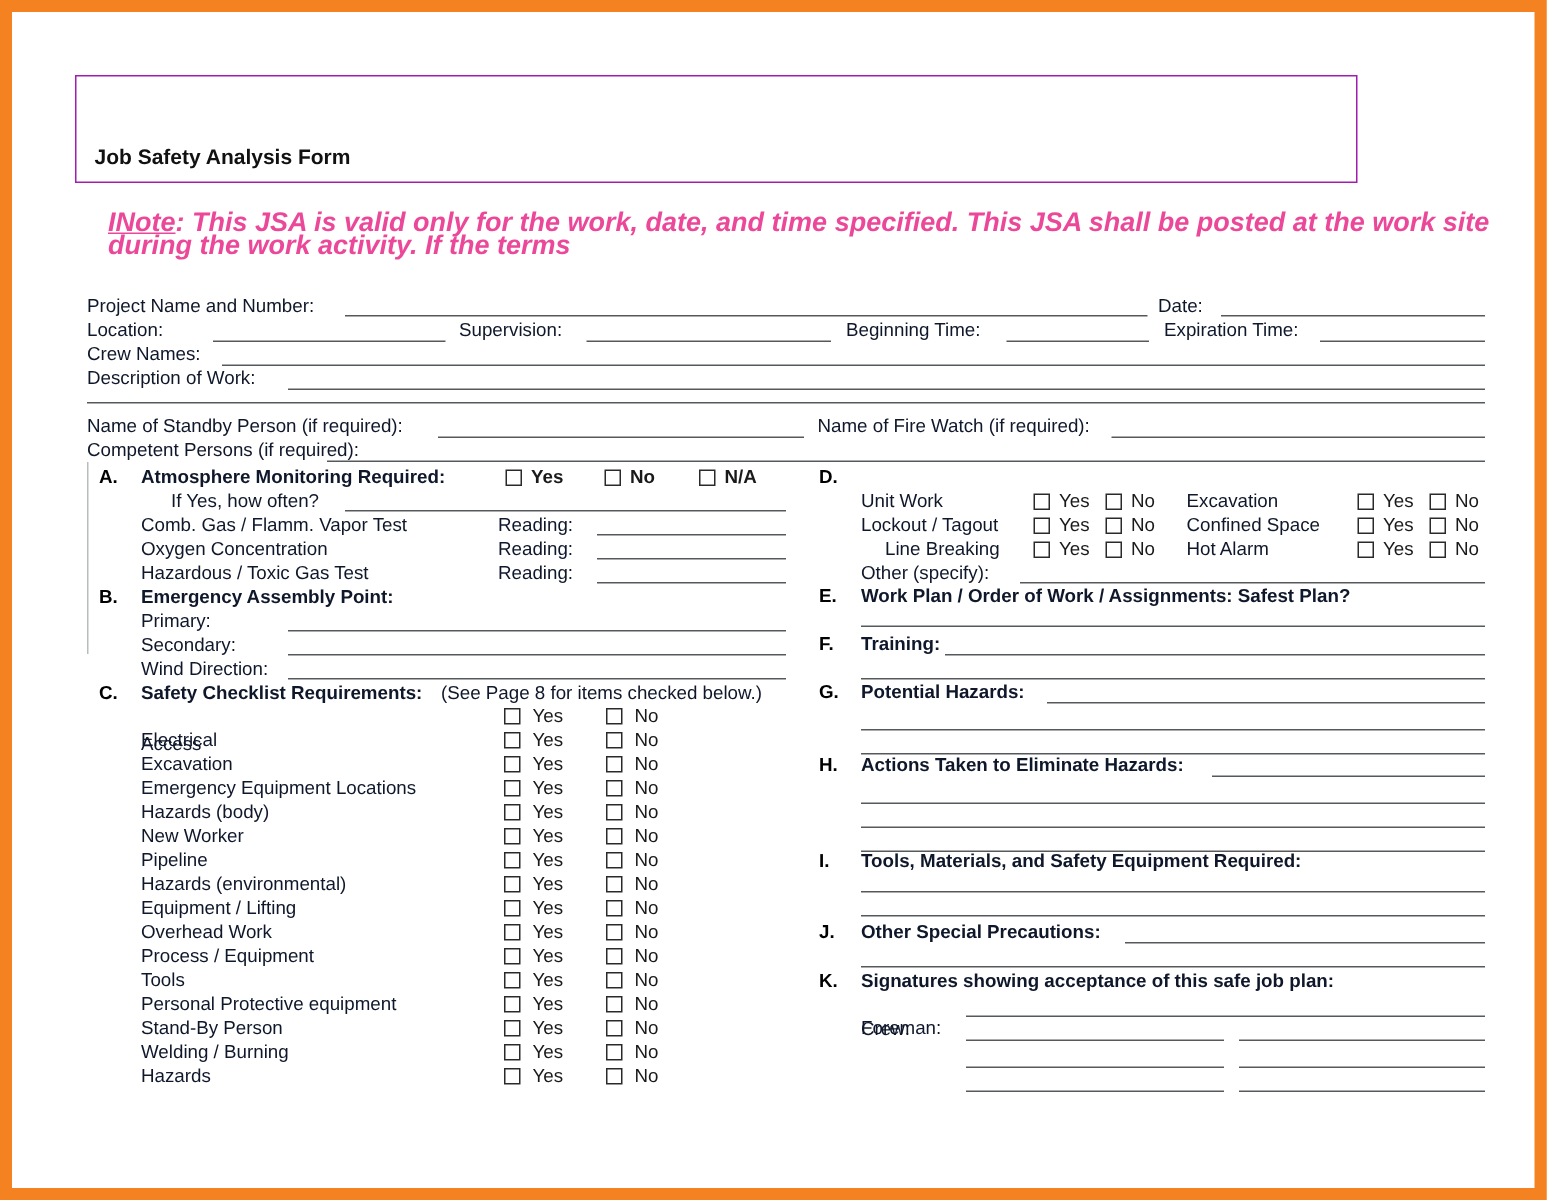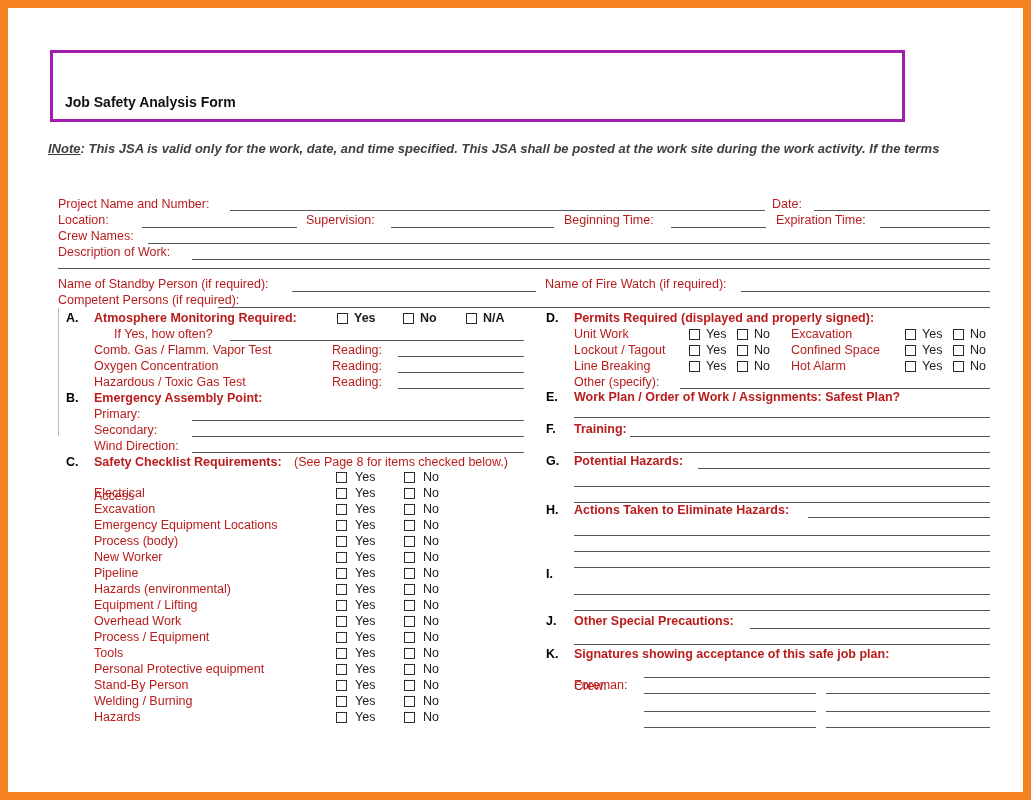--- a/index.html
+++ b/index.html
@@ -10,40 +10,40 @@
   }
   #page {
     position: absolute;
     left: 8px; top: 8px;
     width: 1015px; height: 784px;
     background: #ffffff;
     overflow: hidden;
   }
   
   .abs { position: absolute; }
-  .txt { font-size: 12.5px; color: #b91c1c; white-space: nowrap; line-height: 14px; }
+  .txt { font-size: 12.5px; color: #0f172a; white-space: nowrap; line-height: 14px; }
   .b { font-weight: bold; }
 
   
   #title-box {
     left: 42px; top: 42px;
     width: 855px; height: 72px;
-    border: 3px solid #a21caf;
+    border: 1px solid #a21caf;
     background: #fff;
   }
   #title-text {
     position: absolute; left: 12px; bottom: 9px;
     font-size: 14px; font-weight: bold; color: #111;
   }
 
   
   #note {
-    left: 40px; top: 133px; width: 930px;
-    font-size: 13px; font-style: italic; font-weight: bold;
-    line-height: 15.3px; color: #404040;
+    left: 64px; top: 133px; width: 930px;
+    font-size: 18px; font-style: italic; font-weight: bold;
+    line-height: 15.3px; color: #ec4899;
   }
   #note u { text-decoration: underline; }
 
   
   .rule { position: absolute; height: 0; border-top: 1.4px solid #55595c; }
   .vrule { position: absolute; width: 0; border-left: 1px solid #b9bcbe; }
 
   
   .cb {
     position: absolute; width: 11px; height: 11px;
@@ -152,21 +152,21 @@
       <div class="abs txt" style="left: 86px; top: 494px;">Excavation</div>
       <div class="cb" style="left: 328px; top: 496px;"></div>
       <div class="cblabel" style="left: 347px; top: 494px;">Yes</div>
       <div class="cb" style="left: 396px; top: 496px;"></div>
       <div class="cblabel" style="left: 415px; top: 494px;">No</div>
       <div class="abs txt" style="left: 86px; top: 510px;">Emergency Equipment Locations</div>
       <div class="cb" style="left: 328px; top: 512px;"></div>
       <div class="cblabel" style="left: 347px; top: 510px;">Yes</div>
       <div class="cb" style="left: 396px; top: 512px;"></div>
       <div class="cblabel" style="left: 415px; top: 510px;">No</div>
-      <div class="abs txt" style="left: 86px; top: 526px;">Process (body)</div>
+      <div class="abs txt" style="left: 86px; top: 526px;">Hazards (body)</div>
       <div class="cb" style="left: 328px; top: 528px;"></div>
       <div class="cblabel" style="left: 347px; top: 526px;">Yes</div>
       <div class="cb" style="left: 396px; top: 528px;"></div>
       <div class="cblabel" style="left: 415px; top: 526px;">No</div>
       <div class="abs txt" style="left: 86px; top: 542px;">New Worker</div>
       <div class="cb" style="left: 328px; top: 544px;"></div>
       <div class="cblabel" style="left: 347px; top: 542px;">Yes</div>
       <div class="cb" style="left: 396px; top: 544px;"></div>
       <div class="cblabel" style="left: 415px; top: 542px;">No</div>
       <div class="abs txt" style="left: 86px; top: 558px;">Pipeline</div>
@@ -215,33 +215,32 @@
       <div class="cb" style="left: 396px; top: 688px;"></div>
       <div class="cblabel" style="left: 415px; top: 686px;">No</div>
       <div class="abs txt" style="left: 86px; top: 702px;">Hazards</div>
       <div class="cb" style="left: 328px; top: 704px;"></div>
       <div class="cblabel" style="left: 347px; top: 702px;">Yes</div>
       <div class="cb" style="left: 396px; top: 704px;"></div>
       <div class="cblabel" style="left: 415px; top: 702px;">No</div>
     </div>
 
   <div class="sec-letter" style="left:538px; top:303px;">D.</div>
-  <div class="abs txt b" style="left:566px; top:303px;">Permits Required (displayed and properly signed):</div>
   <div id="permits">
       <div class="abs txt" style="left: 566px; top: 319px;">Unit Work</div>
       <div class="cb" style="left: 681px; top: 321px;"></div>
       <div class="cblabel" style="left: 698px; top: 319px;">Yes</div>
       <div class="cb" style="left: 729px; top: 321px;"></div>
       <div class="cblabel" style="left: 746px; top: 319px;">No</div>
       <div class="abs txt" style="left: 566px; top: 335px;">Lockout / Tagout</div>
       <div class="cb" style="left: 681px; top: 337px;"></div>
       <div class="cblabel" style="left: 698px; top: 335px;">Yes</div>
       <div class="cb" style="left: 729px; top: 337px;"></div>
       <div class="cblabel" style="left: 746px; top: 335px;">No</div>
-      <div class="abs txt" style="left: 566px; top: 351px;">Line Breaking</div>
+      <div class="abs txt" style="left: 582px; top: 351px;">Line Breaking</div>
       <div class="cb" style="left: 681px; top: 353px;"></div>
       <div class="cblabel" style="left: 698px; top: 351px;">Yes</div>
       <div class="cb" style="left: 729px; top: 353px;"></div>
       <div class="cblabel" style="left: 746px; top: 351px;">No</div>
       <div class="abs txt" style="left: 783px; top: 319px;">Excavation</div>
       <div class="cb" style="left: 897px; top: 321px;"></div>
       <div class="cblabel" style="left: 914px; top: 319px;">Yes</div>
       <div class="cb" style="left: 945px; top: 321px;"></div>
       <div class="cblabel" style="left: 962px; top: 319px;">No</div>
       <div class="abs txt" style="left: 783px; top: 335px;">Confined Space</div>
@@ -274,20 +273,21 @@
   <div class="rule" style="left:566px; top:494px; width:416px;"></div>
 
   <div class="sec-letter" style="left:538px; top:495px;">H.</div>
   <div class="abs txt b" style="left:566px; top:495px;">Actions Taken to Eliminate Hazards:</div>
   <div class="rule" style="left:800px; top:509px; width:182px;"></div>
   <div class="rule" style="left:566px; top:527px; width:416px;"></div>
   <div class="rule" style="left:566px; top:543px; width:416px;"></div>
   <div class="rule" style="left:566px; top:559px; width:416px;"></div>
 
   <div class="sec-letter" style="left:538px; top:559px;">I.</div>
+  <div class="abs txt b" style="left:566px; top:559px;">Tools, Materials, and Safety Equipment Required:</div>
   <div class="rule" style="left:566px; top:586px; width:416px;"></div>
   <div class="rule" style="left:566px; top:602px; width:416px;"></div>
 
   <div class="sec-letter" style="left:538px; top:606px;">J.</div>
   <div class="abs txt b" style="left:566px; top:606px;">Other Special Precautions:</div>
   <div class="rule" style="left:742px; top:620px; width:240px;"></div>
   <div class="rule" style="left:566px; top:636px; width:416px;"></div>
 
   <div class="sec-letter" style="left:538px; top:639px;">K.</div>
   <div class="abs txt b" style="left:566px; top:639px;">Signatures showing acceptance of this safe job plan:</div>

